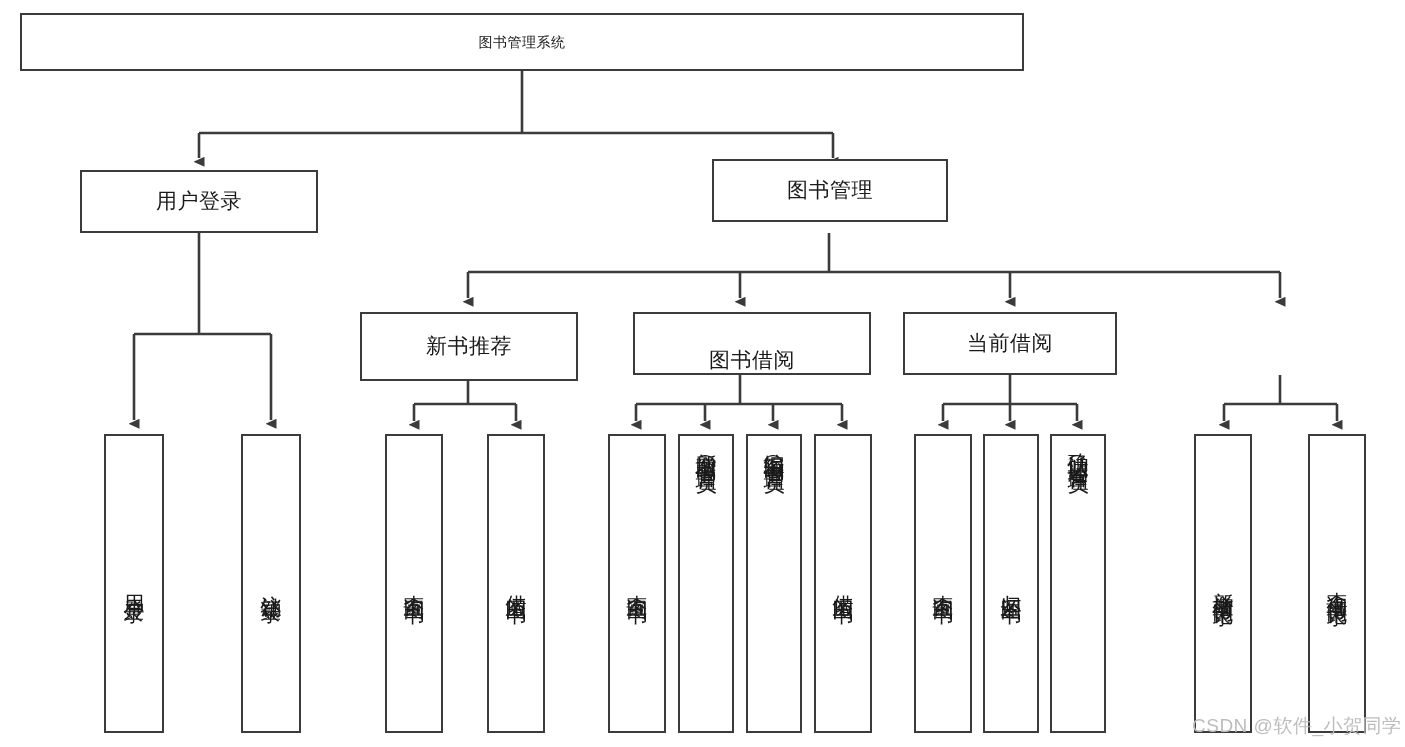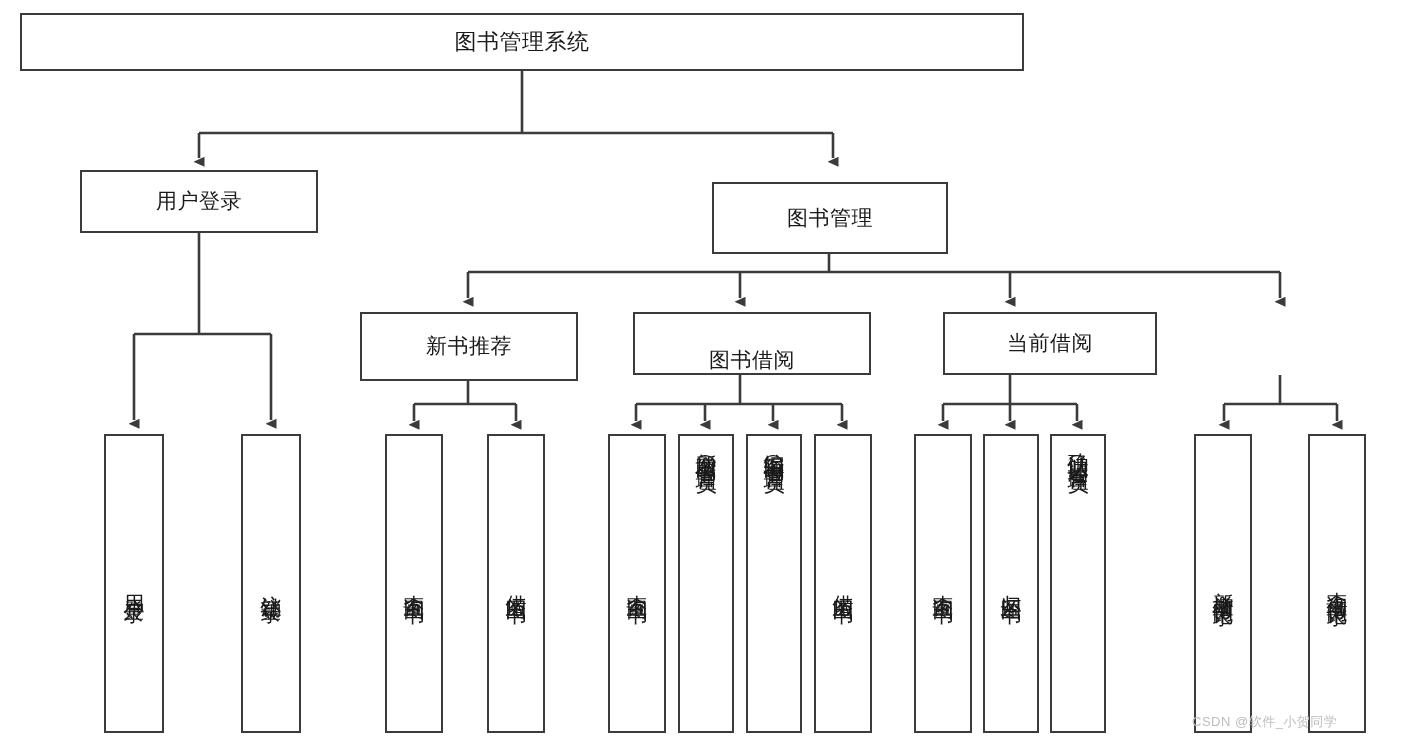--- a/index.html
+++ b/index.html
@@ -40,21 +40,21 @@
     text-align: center;
     line-height: 1.18;
     letter-spacing: 0.5px;
   }
   
   .node.h .node-label {
     writing-mode: horizontal-tb;
     font-size: 21px;
   }
   .node.root .node-label {
-    font-size: 22px;
+    font-size: 14px;
   }
   
   .node.v {
     align-items: flex-start;
     justify-content: center;
     padding-top: 0;
   }
   .node.v .node-label {
     writing-mode: vertical-rl;
     text-orientation: upright;
@@ -62,21 +62,21 @@
     line-height: 1.05;
     letter-spacing: 3px;
     white-space: nowrap;
   }
   
   .node.v.center {
     align-items: center;
   }
   .watermark {
     position: absolute;
-    font-size: 13px;
+    font-size: 19px;
     color: #bdbdbd;
     white-space: nowrap;
     letter-spacing: 0.5px;
   }
 </style>
 </head>
 <body>
 
 <div id="canvas">
 
@@ -131,33 +131,33 @@
   </svg>
 
   <div class="node h root" style="left:20px; top:13px; width:1004px; height:58px;">
     <span class="node-label">图书管理系统</span>
   </div>
 
   <div class="node h" style="left:80px; top:170px; width:238px; height:63px;">
     <span class="node-label">用户登录</span>
   </div>
 
-  <div class="node h" style="left:712px; top:182px; width:236px; height:72px;">
+  <div class="node h" style="left:712px; top:159px; width:236px; height:63px;">
     <span class="node-label">图书管理</span>
   </div>
 
   <div class="node h" style="left:360px; top:312px; width:218px; height:69px;">
     <span class="node-label">新书推荐</span>
   </div>
 
   <div class="node h" style="left:633px; top:312px; width:238px; height:63px;align-items:flex-end;">
     <span class="node-label">图书借阅</span>
   </div>
 
-  <div class="node h" style="left:903px; top:312px; width:214px; height:63px;margin-left:40px;">
+  <div class="node h" style="left:903px; top:312px; width:214px; height:63px;">
     <span class="node-label">当前借阅</span>
   </div>
 
 
   <div class="node v center" style="left:104px; top:434px; width:60px; height:299px;">
     <span class="node-label">用户登录</span>
   </div>
 
   <div class="node v center" style="left:241px; top:434px; width:60px; height:299px;">
     <span class="node-label">注销登录</span>

